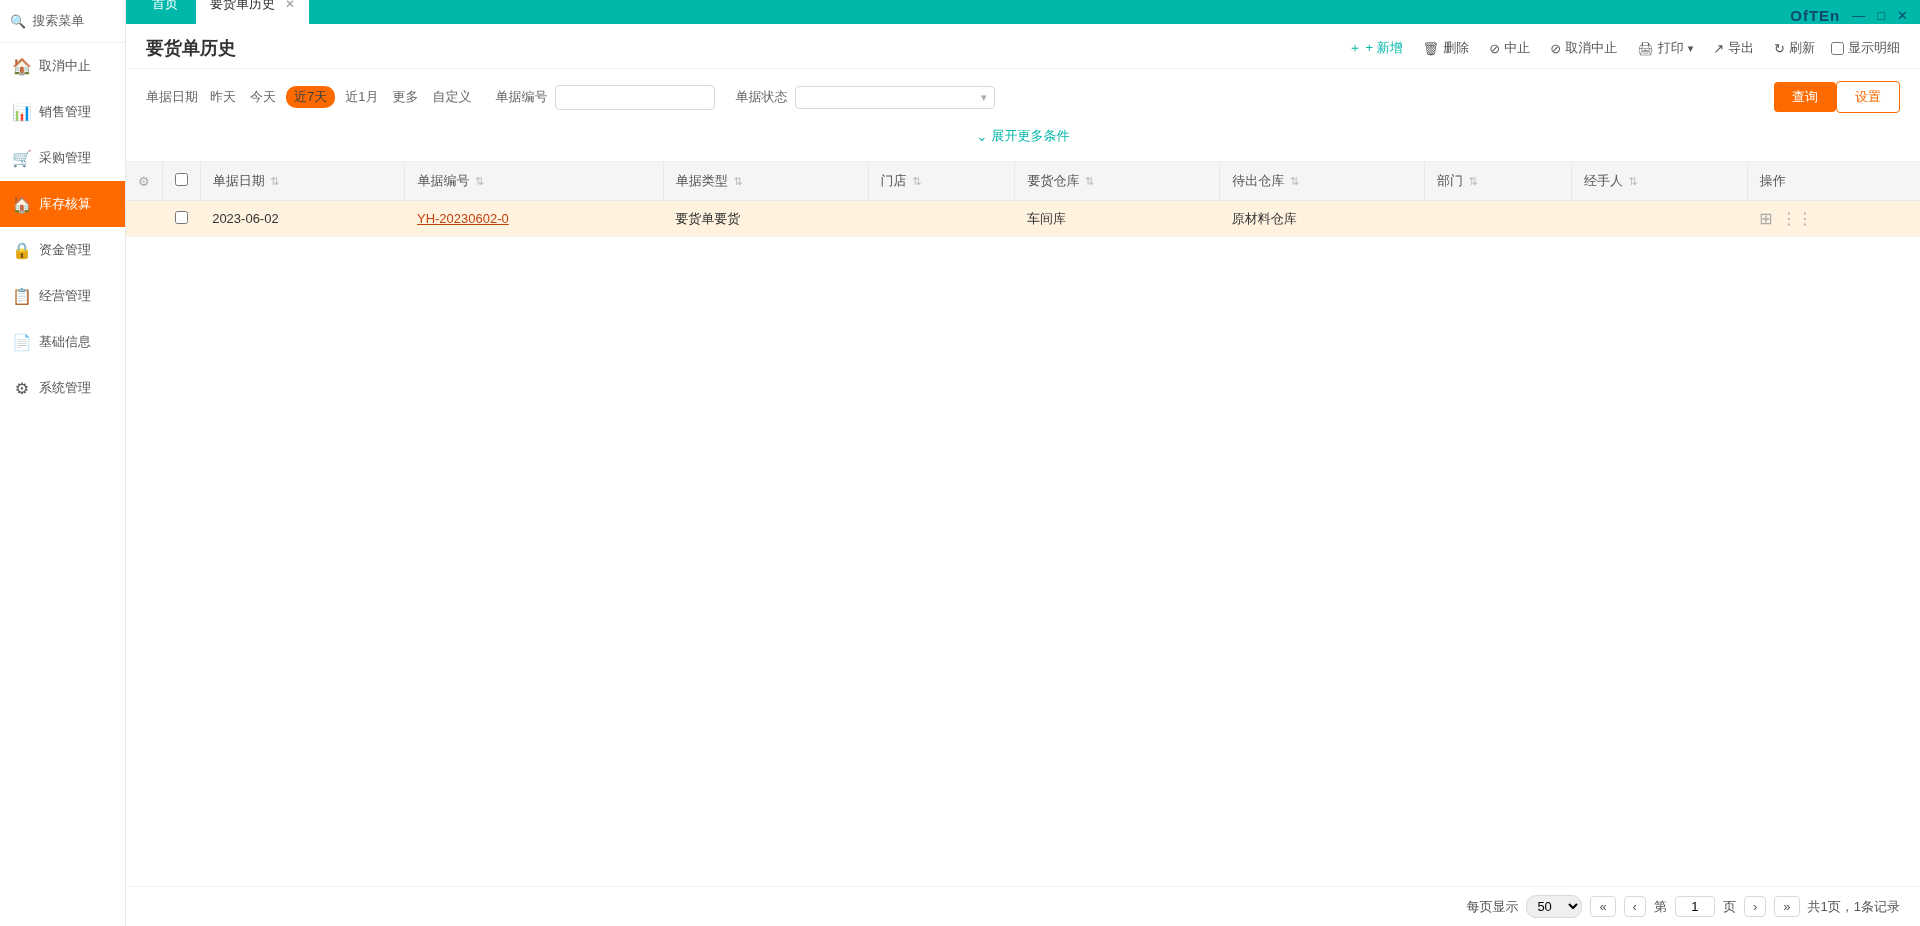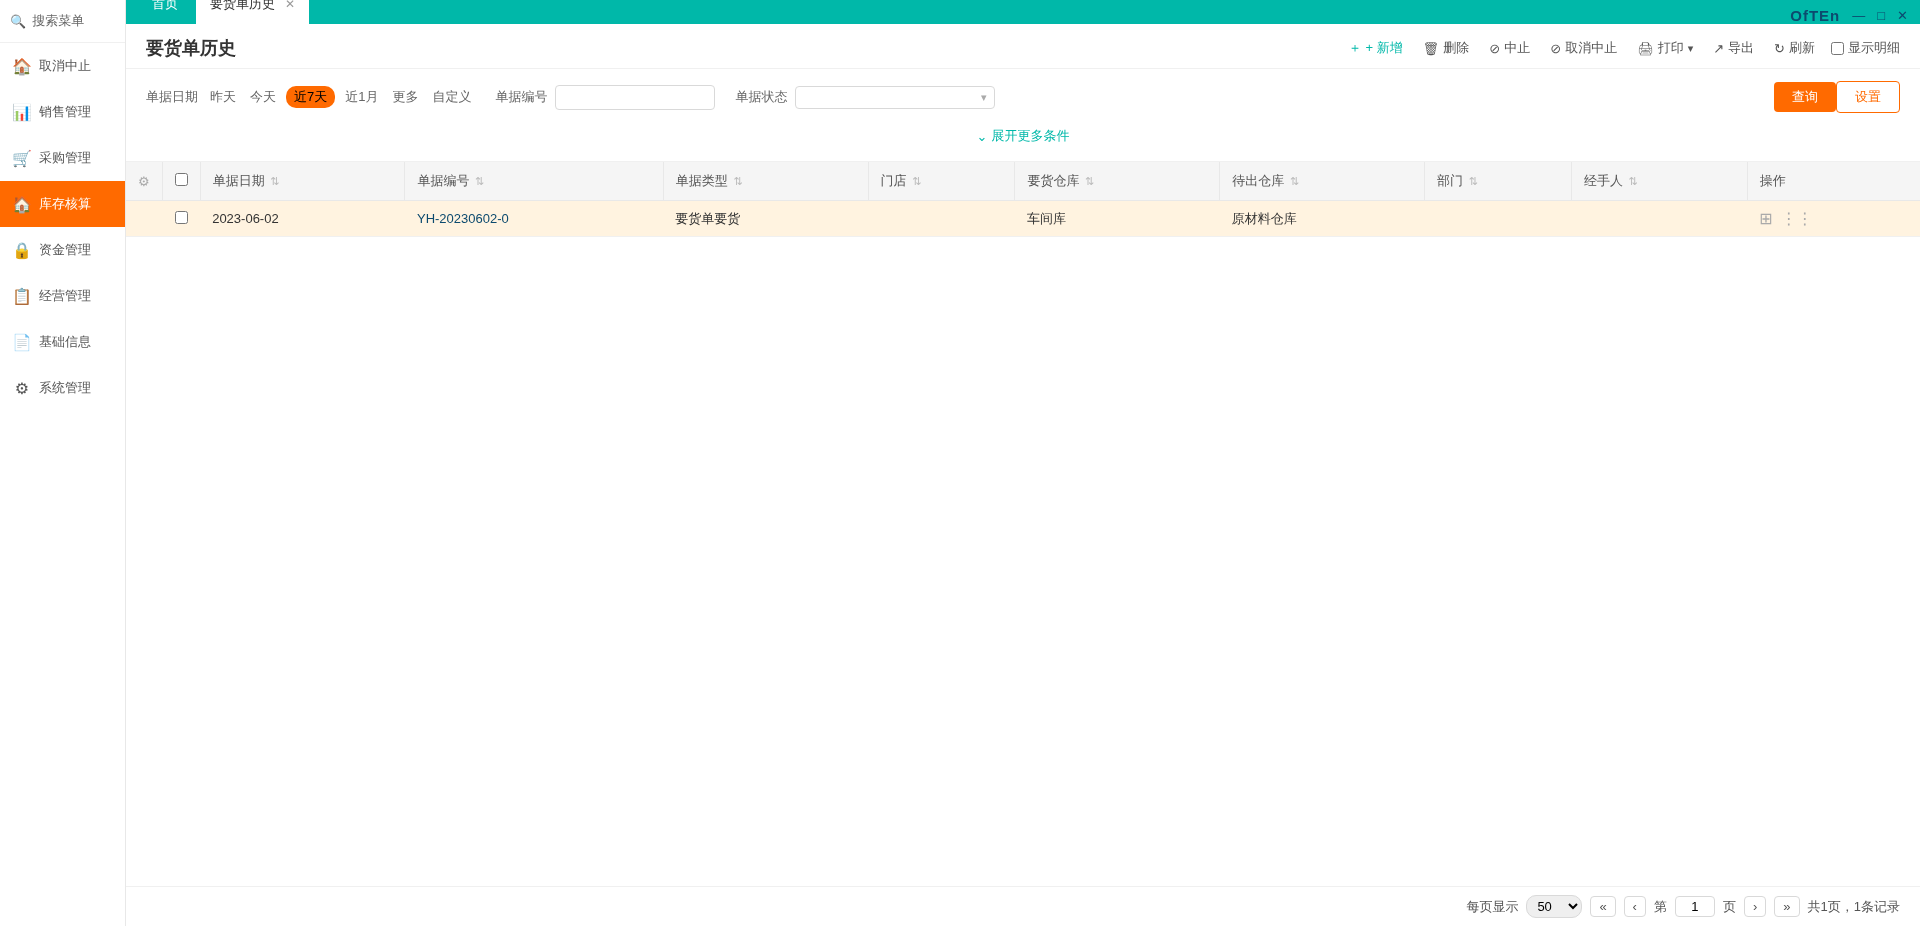--- a/index.html
+++ b/index.html
@@ -190,21 +190,21 @@
       align-items: center;
     }
     .date-shortcut {
       color: #666;
       cursor: pointer;
       font-size: 13px;
       padding: 1px 4px;
     }
     .date-shortcut.active {
       background: #ff6a00;
-      color: #000000;
+      color: #404040;
       border-radius: 10px;
       padding: 2px 8px;
     }
     .date-range {
       color: #999;
       font-size: 12px;
       margin-top: 2px;
     }
     .filter-input {
       border: 1px solid #d9d9d9;
@@ -266,21 +266,21 @@
     thead th:last-child { border-right: none; }
     tbody tr {
       border-bottom: 1px solid #f0f0f0;
     }
     tbody tr.highlighted { background: #fff3e0; }
     tbody td {
       padding: 8px 12px;
       white-space: nowrap;
     }
     .sort-icon { color: #bbb; font-size: 11px; margin-left: 2px; }
-    .row-link { color: #0c4a6e; cursor: pointer; }
+    .row-link { color: #c2410c; cursor: pointer; text-decoration: underline; }
     .ops-icons { display: flex; gap: 8px; }
     .ops-icon { color: #aaa; cursor: pointer; font-size: 16px; }
 
     
     .table-footer {
       padding: 6px 20px;
       background: #fff8f0;
       border-top: 1px solid #f0f0f0;
       font-size: 13px;
       color: #555;

